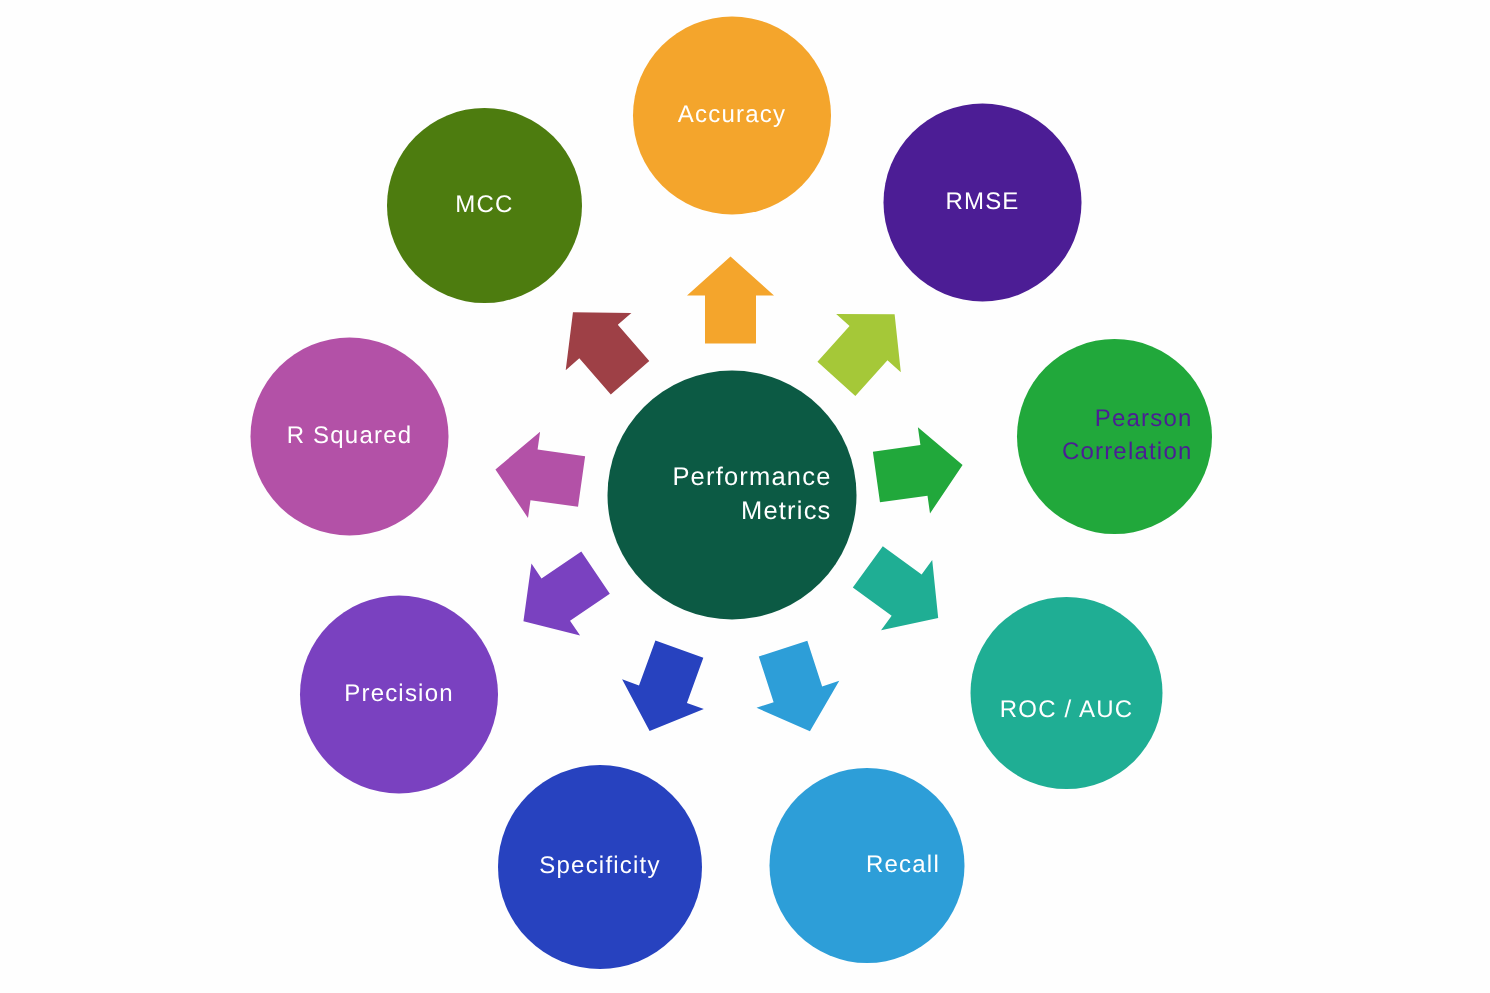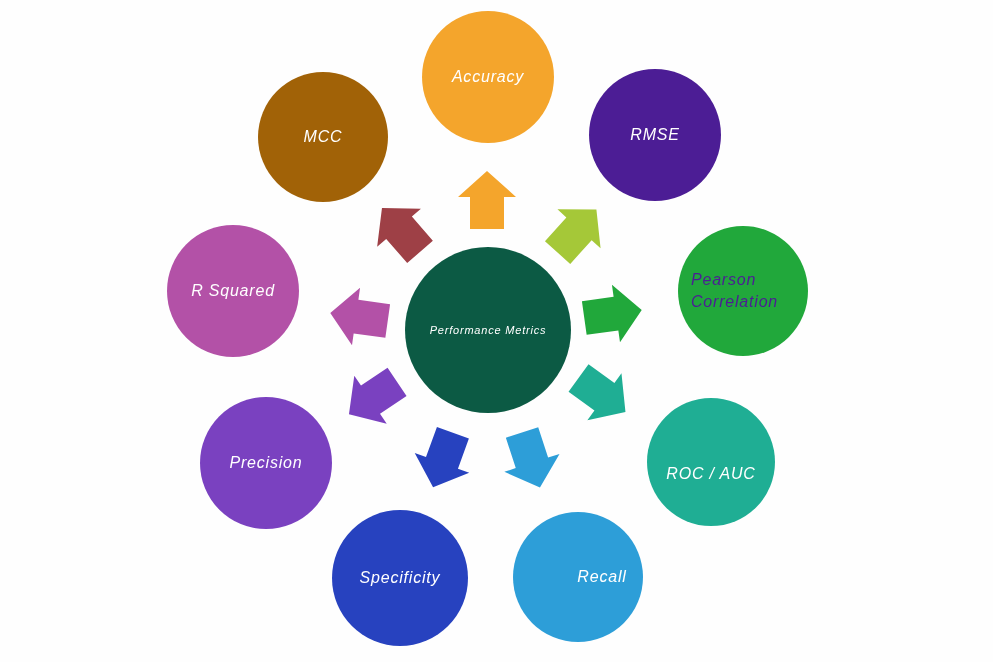--- a/index.html
+++ b/index.html
@@ -22,35 +22,34 @@
     width: 993px;
     height: 662px;
     display: block;
   }
   .node {
     position: absolute;
     border-radius: 50%;
     display: flex;
     align-items: center;
     justify-content: center;
-    text-align: left;
+    text-align: right;
     box-sizing: border-box;
-    font-style: italic;
   }
   .node-label {
     color: #ffffff;
     font-size: 16px;
     letter-spacing: 0.8px;
     line-height: 1.35;
     max-width: 80%;
     display: inline-block;
     font-weight: 400;
   }
   .node.center .node-label {
-    font-size: 11px;
+    font-size: 17px;
   }
 </style>
 </head>
 <body>
 
 <div class="canvas">
   <svg class="arrows-layer" viewBox="0 0 993 662" xmlns="http://www.w3.org/2000/svg">
       <path d="M -29,-17 L 3,-17 L 3,-29 L 29,0 L 3,29 L 3,17 L -29,17 Z" fill="#F4A52C" transform="translate(487,200) rotate(-90)"></path>
       <path d="M -29,-17 L 3,-17 L 3,-29 L 29,0 L 3,29 L 3,17 L -29,17 Z" fill="#A5C838" transform="translate(577,231) rotate(-48)"></path>
       <path d="M -29,-17 L 3,-17 L 3,-29 L 29,0 L 3,29 L 3,17 L -29,17 Z" fill="#21A83B" transform="translate(613,314) rotate(-8)"></path>
@@ -82,17 +81,17 @@
       </div>
       <div class="node" style="left: 332px; top: 510px; width: 136px; height: 136px; background: rgb(39, 66, 191);">
         <span class="node-label" style="color: rgb(255, 255, 255);">Specificity</span>
       </div>
       <div class="node" style="left: 200px; top: 397px; width: 132px; height: 132px; background: rgb(122, 65, 192);">
         <span class="node-label" style="color: rgb(255, 255, 255);">Precision</span>
       </div>
       <div class="node" style="left: 167px; top: 225px; width: 132px; height: 132px; background: rgb(179, 81, 167);">
         <span class="node-label" style="color: rgb(255, 255, 255);">R Squared</span>
       </div>
-      <div class="node" style="left: 258px; top: 72px; width: 130px; height: 130px; background: #a16207;">
+      <div class="node" style="left: 258px; top: 72px; width: 130px; height: 130px; background: #4d7c0f;">
         <span class="node-label" style="color: rgb(255, 255, 255);">MCC</span>
       </div>
     </div>
 </div>
 
 </body></html>

